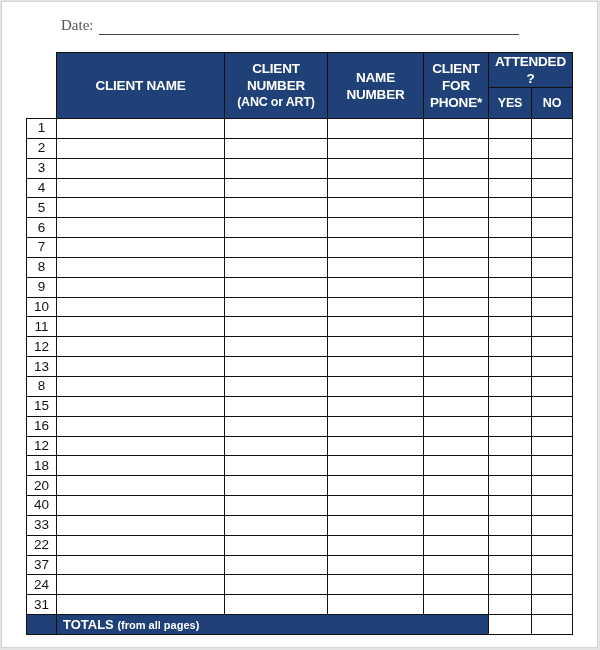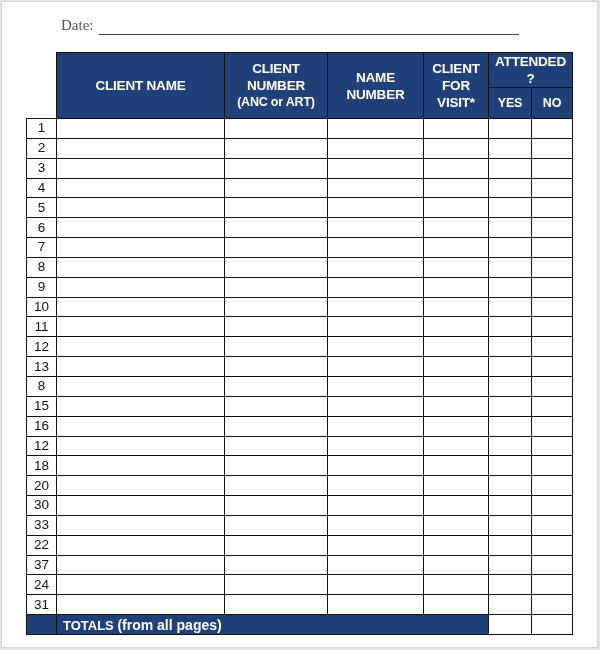--- a/index.html
+++ b/index.html
@@ -37,21 +37,21 @@
       text-align: center; font-size: 13.5px; color: #111; height: 19.85px;
       line-height: 18px;
     }
     .cell { height: 19.85px; }
     .cell input {
       width: 100%; height: 100%; border: none; background: transparent; outline: none;
       font-family: "Liberation Sans", sans-serif; font-size: 12px; padding: 0 3px;
     }
     .totals-bar { background: #1f4178; color: #fff; height: 19px; }
     .totals-label { font-weight: bold; font-size: 13px; padding-left: 6px !important; text-align: left; white-space: nowrap; }
-    .totals-label .small { font-size: 14px; font-weight: bold; }
+    .totals-label .small { font-size: 11px; font-weight: bold; }
   </style>
 </head>
 <body>
 
 <div class="page">
   <div class="date-row">
     <span class="date-label">Date:</span>
     <div class="date-line"></div>
     <input class="date-line-input" value="" style="">
   </div>
@@ -78,21 +78,21 @@
         <div>NUMBER</div>
         <div class="sub" style="font-size:12.5px">(ANC or ART)</div>
       </th>
       <th class="hdr" rowspan="2">
         <div>NAME</div>
         <div>NUMBER</div>
       </th>
       <th class="hdr" rowspan="2">
         <div>CLIENT</div>
         <div>FOR</div>
-        <div>VISIT*</div>
+        <div>PHONE*</div>
       </th>
       <th class="hdr" colspan="2">
         <div>ATTENDED</div>
         <div>?</div>
       </th>
     </tr>
     <tr style="height:31px">
       <th class="hdr sub">YES</th>
       <th class="hdr sub">NO</th>
     </tr>
@@ -263,21 +263,21 @@
       <tr>
         <td class="num">20</td>
         <td class="cell"><input style=""></td>
         <td class="cell"><input style=""></td>
         <td class="cell"><input style=""></td>
         <td class="cell"><input style=""></td>
         <td class="cell"><input style=""></td>
         <td class="cell"><input style=""></td>
       </tr>
       <tr>
-        <td class="num">30</td>
+        <td class="num">40</td>
         <td class="cell"><input style=""></td>
         <td class="cell"><input style=""></td>
         <td class="cell"><input style=""></td>
         <td class="cell"><input style=""></td>
         <td class="cell"><input style=""></td>
         <td class="cell"><input style=""></td>
       </tr>
       <tr>
         <td class="num">33</td>
         <td class="cell"><input style=""></td>

